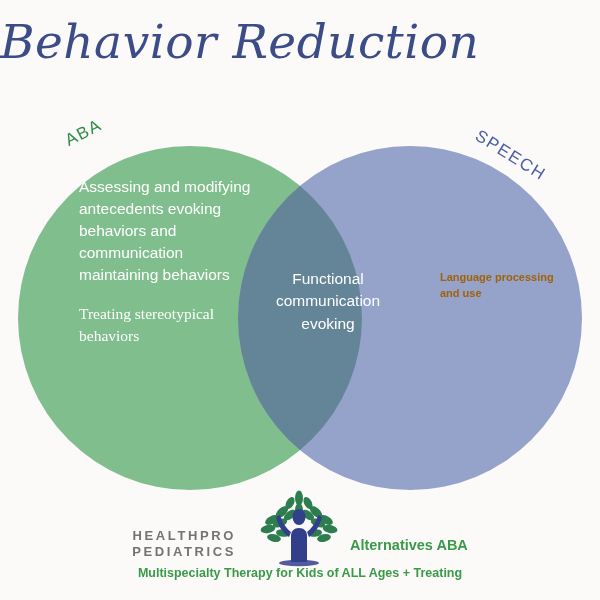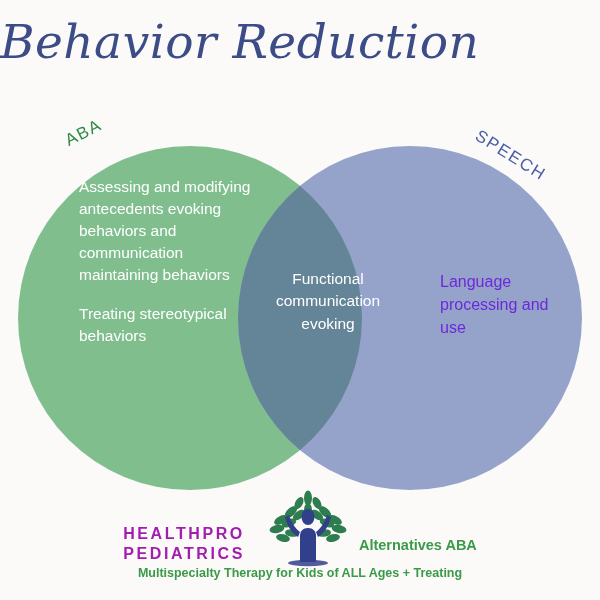--- a/index.html
+++ b/index.html
@@ -71,41 +71,42 @@
   .aba-text {
     position: absolute;
     left: 79px;
     top: 176px;
     width: 180px;
     color: #ffffff;
     font-size: 15.5px;
     line-height: 1.42;
   }
   .aba-text .para { margin: 0 0 17px 0; }
-  .aba-text .para:last-child { margin-bottom: 0; }
+  .aba-text .para:last-child { margin-bottom: 0; font-family: Liberation Serif, serif; }
 
   .mid-text {
     position: absolute;
     left: 262px;
     top: 268px;
     width: 132px;
     text-align: center;
     color: #ffffff;
     font-size: 15.5px;
     line-height: 1.45;
   }
 
   .speech-text {
     position: absolute;
     left: 440px;
     top: 270px;
     width: 130px;
-    color: #6d28d9;
-    font-size: 16px;
+    color: #a16207;
+    font-size: 11px;
     line-height: 1.45;
+    font-weight: bold;
   }
 
   
   .band {
     position: absolute;
     left: 0;
     bottom: 0;
     width: 600px;
     height: 64px;
     background: #fbfaf9;
@@ -123,22 +124,22 @@
     left: 0;
     top: 0;
     width: 600px;
     height: 78px;
     display: flex;
     align-items: center;
     justify-content: center;
   }
   .hp-words {
     text-align: right;
-    color: #a21caf;
-    font-size: 16px;
+    color: #737373;
+    font-size: 13px;
     font-weight: 700;
     letter-spacing: 2.6px;
     line-height: 1.22;
     margin-right: 18px;
     margin-top: 30px;
   }
   .tree-holder {
     width: 92px;
     height: 78px;
     position: relative;

